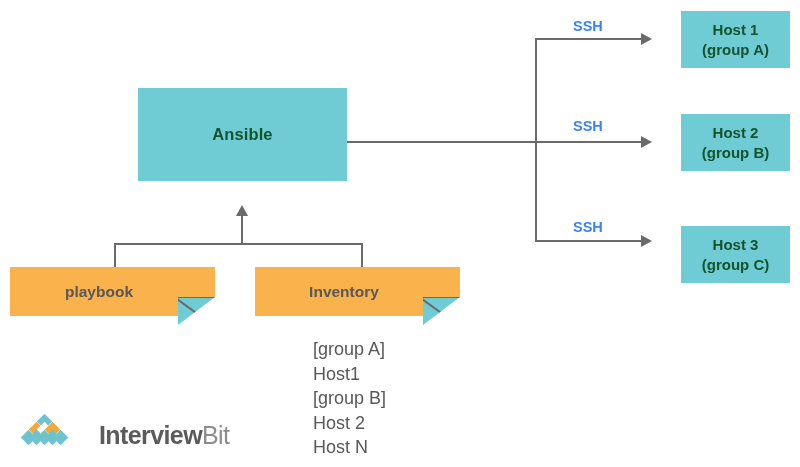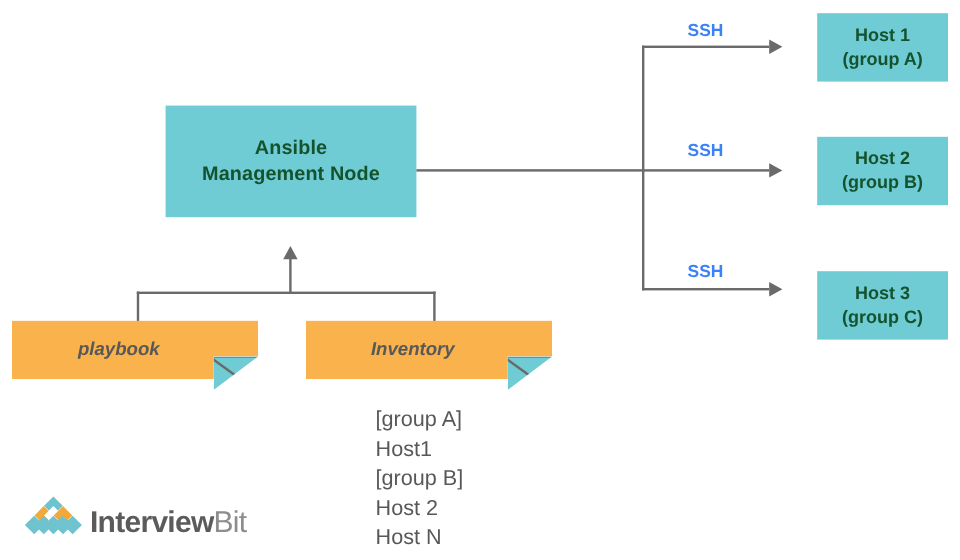--- a/index.html
+++ b/index.html
@@ -49,21 +49,20 @@
   }
   #host-1 { top: 11px; }
   #host-2 { top: 114px; }
   #host-3 { top: 214px; margin-top: 12px; }
 
   
   .doc-node {
     position: absolute;
     width: 205px;
     height: 60px;
-    font-style: italic;
   }
   .doc-body {
     position: absolute;
     left: 0;
     top: 0;
     width: 205px;
     height: 49px;
     background: #FAB24C;
     -webkit-clip-path: polygon(0 0, 100% 0, 100% 61%, 82% 61%, 82% 100%, 0 100%);
     clip-path: polygon(0 0, 100% 0, 100% 61%, 82% 61%, 82% 100%, 0 100%);
@@ -152,20 +151,21 @@
     white-space: pre;
   }
 
   
   #logo {
     position: absolute;
     left: 22px;
     top: 415px;
     display: flex;
     align-items: center;
+    gap: 24px;
   }
   .logo-mark {
     position: relative;
     width: 44px;
     height: 40px;
     margin-right: 9px;
   }
   .dia {
     position: absolute;
     width: 11px;
@@ -184,21 +184,20 @@
   .logo-text .lt-light { font-weight: 400; color: #8d8d8d; }
 </style>
 </head>
 <body>
 
 <div id="canvas">
 
   <div class="node teal-box mgmt-node">
     <div>
       <span>Ansible</span><br>
-      <span>Management Node</span>
     </div>
   </div>
 
   <div class="node teal-box host-box" id="host-1">
     <div>
       <span>Host 1</span><br>
       <span>(group A)</span>
     </div>
   </div>
   <div class="node teal-box host-box" id="host-2">

